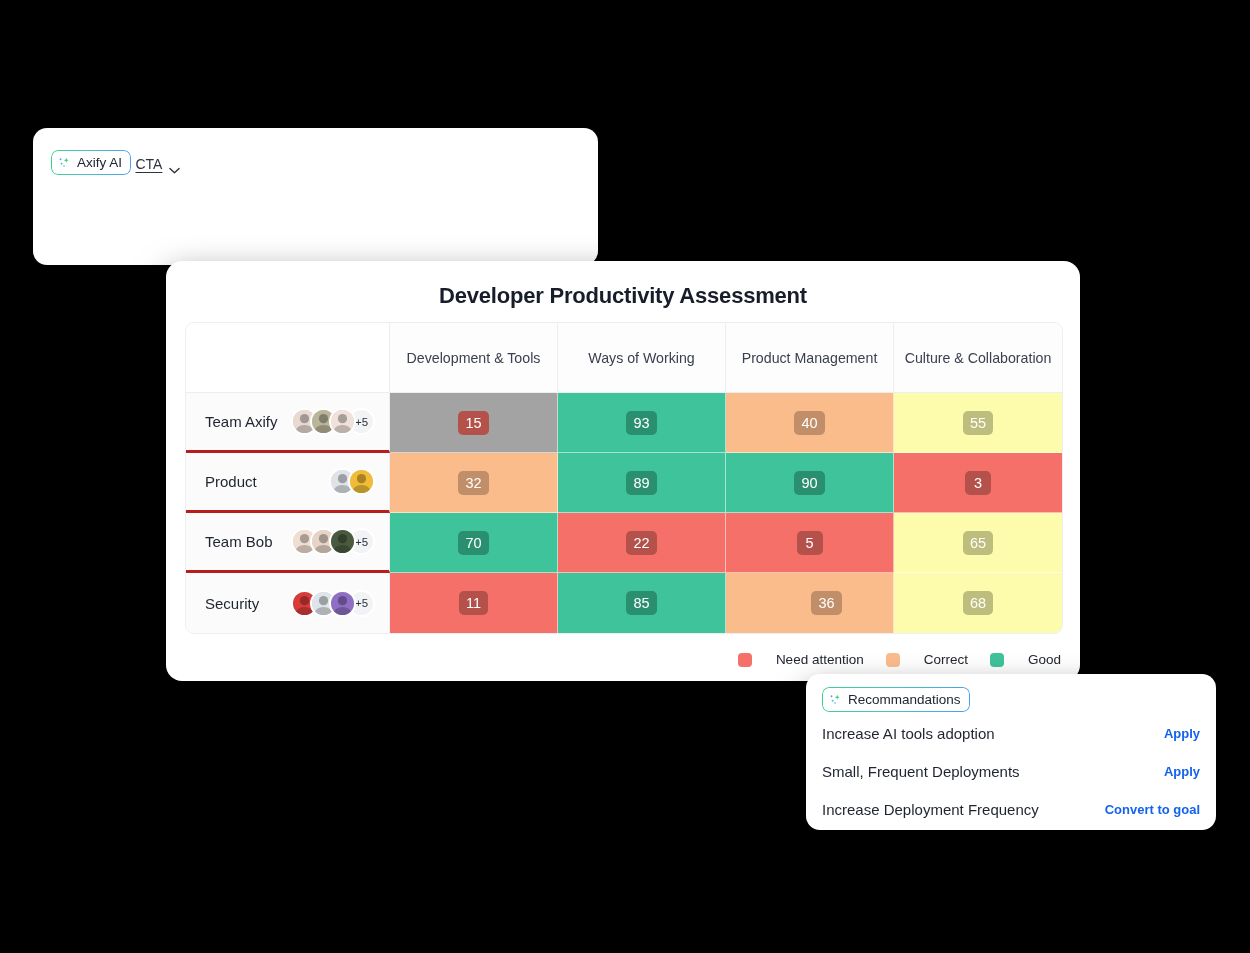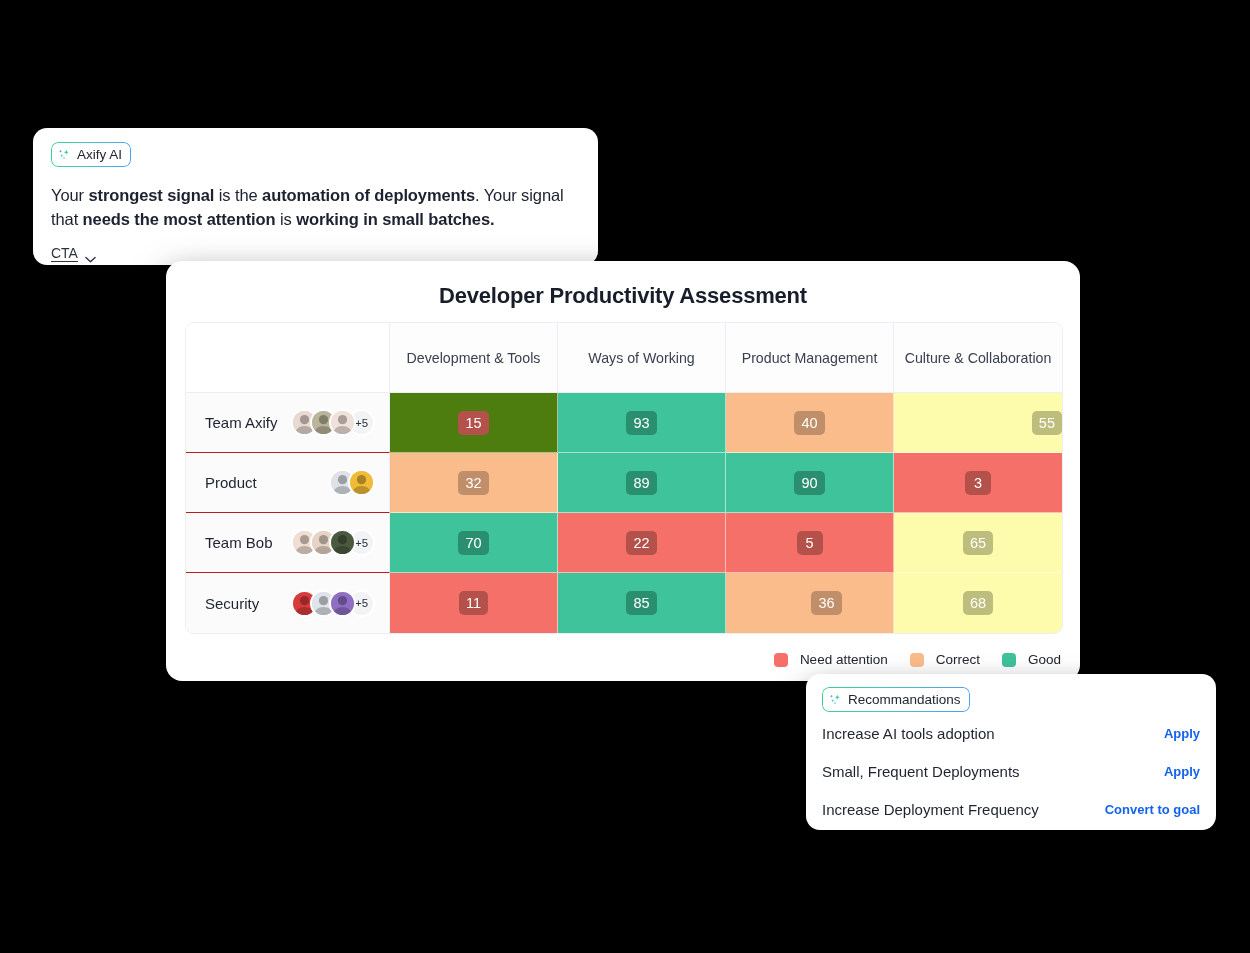--- a/index.html
+++ b/index.html
@@ -137,21 +137,21 @@
     border-bottom: 1px solid #eceef2;
     padding: 0 8px;
   }
   #grid th:last-child { border-right: none; }
   #grid th.c-blank { background: #ffffff; }
 
   #grid td.namecell {
     height: 60px;
     background: #fbfbfb;
     border-right: 1px solid #eceef2;
-    border-bottom: 1px solid #b91c1c;
+    border-bottom: 3px solid #b91c1c;
     padding: 0 14px 0 19px;
     vertical-align: middle;
   }
   #grid tr:last-child td { border-bottom: none; }
 
   .name-inner {
     display: flex;
     align-items: center;
     justify-content: space-between;
     width: 100%;
@@ -208,21 +208,21 @@
 
   
   #legend {
     position: absolute;
     right: 19px;
     bottom: 14px;
     display: flex;
     align-items: center;
     gap: 22px;
   }
-  .leg-item { display: flex; align-items: center; gap: 12px; }
+  .leg-item { display: flex; align-items: center; gap: 24px; }
   .leg-sw { width: 14px; height: 14px; border-radius: 4px; }
   .leg-lbl { font-size: 13.5px; color: #22262f; }
 
   
   #rec-card {
     position: absolute;
     left: 806px;
     top: 674px;
     width: 410px;
     height: 156px;
@@ -258,21 +258,20 @@
         <svg viewBox="0 0 16 16">
           <path d="M10.2 2.3l.85 2.1 2.1.85-2.1.85-.85 2.1-.85-2.1-2.1-.85 2.1-.85z" fill="#3ecf8e"></path>
           <path d="M4.6 7.6l.55 1.35 1.35.55-1.35.55-.55 1.35-.55-1.35-1.35-.55 1.35-.55z" fill="#49c6c0"></path>
           <circle cx="3.1" cy="4.0" r="1.1" fill="#4a9ff5"></circle>
           <circle cx="7.4" cy="12.2" r="0.95" fill="#4a9ff5"></circle>
         </svg>
       </span>
       <span>Axify AI</span>
     </div>
 
-    <div class="ai-text">Your <b>strongest signal</b> is the <b>automation of deployments</b>. Your signal that <b>needs the most attention</b> is <b>working in small batches.</b></div>
 
     <div class="cta-row">
       <span class="cta-label">CTA</span>
       <span class="chev">
         <svg viewBox="0 0 12 8">
             <path d="M1 1.6L6 6.4l5-4.8" fill="none" stroke="#2e3342" stroke-width="1.5" stroke-linecap="round" stroke-linejoin="round"></path>
           </svg>
       </span>
     </div>
   </div>
@@ -321,24 +320,24 @@
                     <svg viewBox="0 0 40 40">
                       <rect width="40" height="40" fill="#f0e2da"></rect>
                       <circle cx="20" cy="15" r="8" fill="rgba(0,0,0,0.30)"></circle>
                       <path d="M4 40c0-9 7.2-14 16-14s16 5 16 14z" fill="rgba(0,0,0,0.22)"></path>
                     </svg>
                   </span>
                   <span class="avatar-more">+5</span>
                 </div>
               </div>
             </td>
-            <td class="datacell" style="background: #4d7c0f;"><span class="vbadge" style="background: rgb(181, 81, 75);">15</span></td>
+            <td class="datacell" style="background: #a3a3a3;"><span class="vbadge" style="background: rgb(181, 81, 75);">15</span></td>
             <td class="datacell" style="background: rgb(63, 195, 154);"><span class="vbadge" style="background: rgb(42, 143, 111);">93</span></td>
             <td class="datacell" style="background: rgb(251, 188, 140);"><span class="vbadge" style="background: rgb(192, 142, 104);">40</span></td>
-            <td class="datacell" style="background: rgb(252, 252, 172); text-align: right;"><span class="vbadge" style="background: rgb(189, 189, 125);">55</span></td>
+            <td class="datacell" style="background: rgb(252, 252, 172);"><span class="vbadge" style="background: rgb(189, 189, 125);">55</span></td>
           </tr>
           <tr>
             <td class="namecell">
               <div class="name-inner">
                 <span class="team-name">Product</span>
                 <div class="avatars">
                   <span class="avatar">
                     <svg viewBox="0 0 40 40">
                       <rect width="40" height="40" fill="#dfe3e8"></rect>
                       <circle cx="20" cy="15" r="8" fill="rgba(0,0,0,0.30)"></circle>

